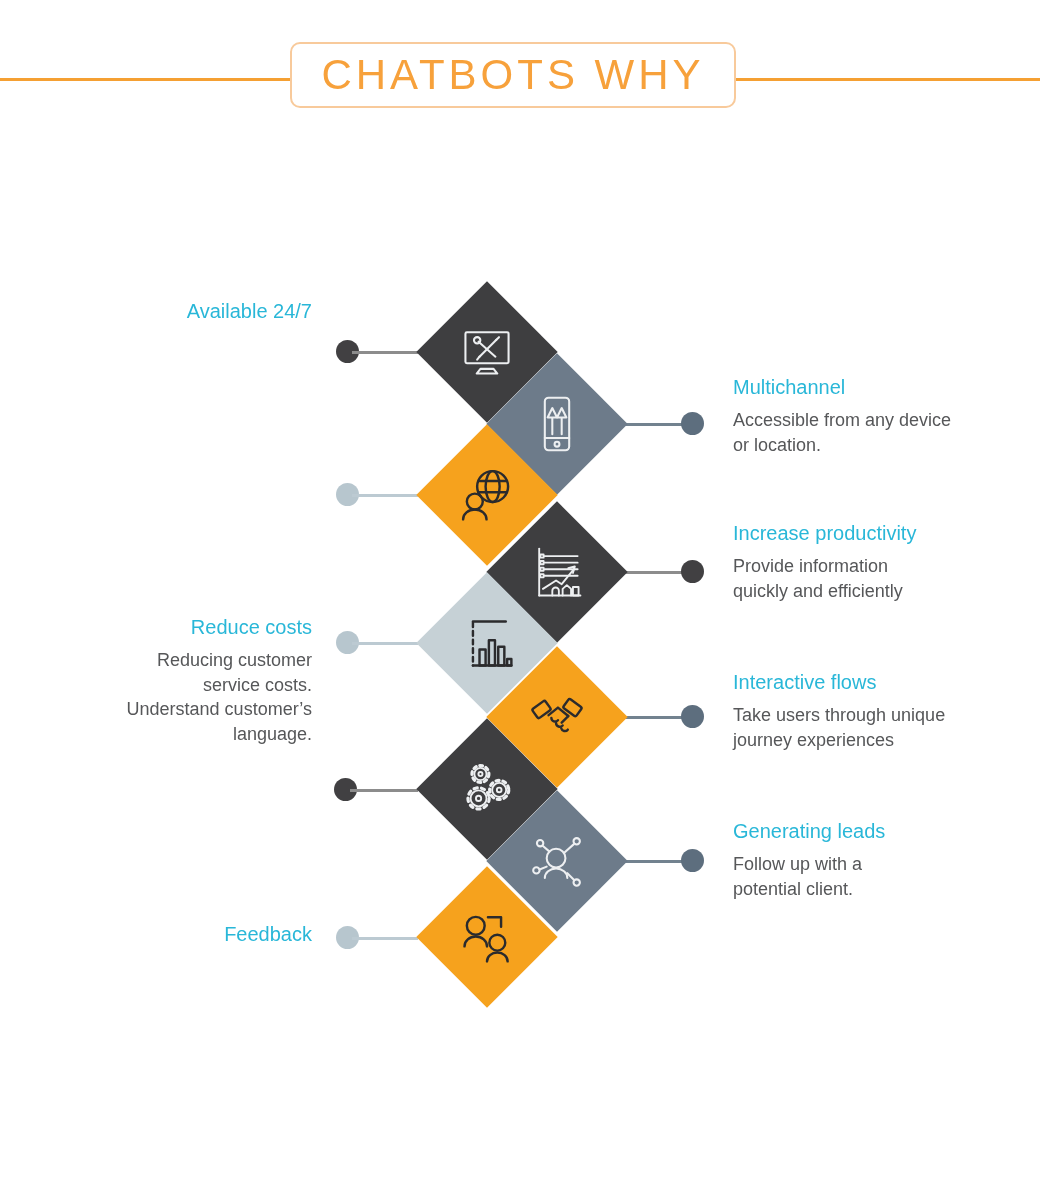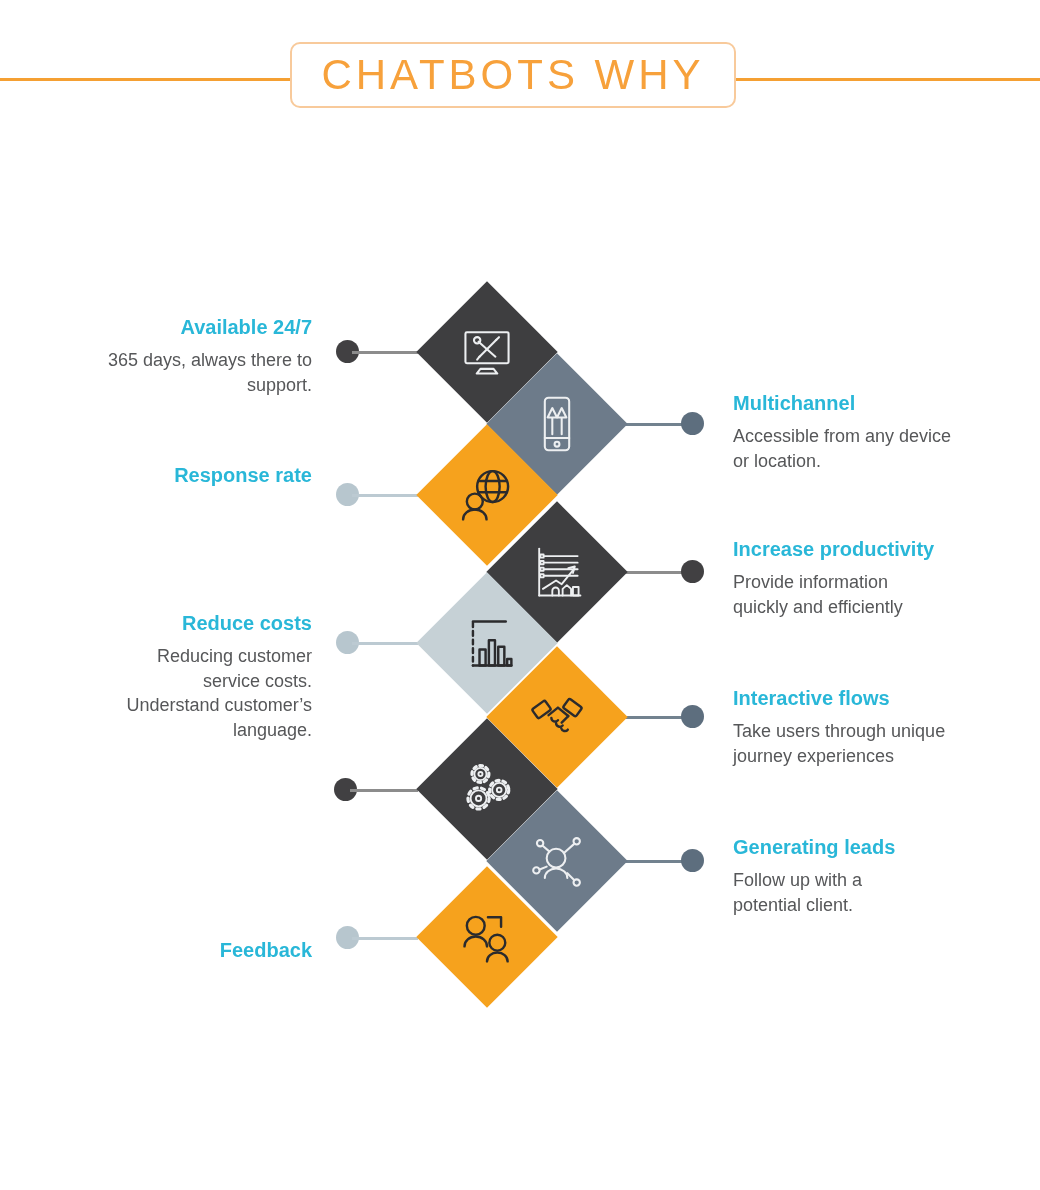--- a/index.html
+++ b/index.html
@@ -30,45 +30,42 @@
   .d7{left:437px;top:739px;} .d8{left:507px;top:811px;} .d9{left:437px;top:887px;}
   .ic-w{stroke:#EDEFF1;} .ic-d{stroke:#2B2B2D;}
   .icon-svg{fill:none;stroke-linecap:round;stroke-linejoin:round;}
   
   .dot{position:absolute;width:23px;height:23px;border-radius:50%;}
   .lead{position:absolute;height:2.5px;}
   .dot-dark{background:#414042;} .dot-slate{background:#5D6E7E;} .dot-light{background:#B7C6CE;}
   .ln-dark{background:#8C8C8C;} .ln-slate{background:#72828F;} .ln-light{background:#BCCAD2;}
   
   .tb{position:absolute;}
-  .tb h2{margin:16px 0 9px 0;font-size:20px;font-weight:700;color:#29B7D8;}
+  .tb h2{margin:0 0 9px 0;font-size:20px;font-weight:400;color:#29B7D8;}
   .tb p{margin:0;font-size:18px;line-height:24.5px;color:#565759;white-space:pre-line;}
   .tb.left{width:290px;text-align:right;right:728px;}
   .tb.right{width:310px;text-align:left;left:733px;}
-  .t1{top:300px;} .t2{top:448px;} .t3{top:596px;} .t4{top:773px;} .t5{top:923px;}
+  .t1{top:300px;} .t2{top:448px;} .t3{top:616px;} .t4{top:773px;} .t5{top:923px;}
   .r1{top:376px;} .r2{top:522px;} .r3{top:671px;} .r4{top:820px;}
 </style>
 </head>
 <body>
 
 <div id="canvas">
 
   <div class="hline left"></div>
   <div class="hline right"></div>
   <div id="title-box">
     <h1>CHATBOTS WHY</h1>
   </div>
 
   <div class="tb left t1">
     <h2>Available 24/7</h2>
-    <p>365 days, always there to
-support.</p>
   </div>
   <div class="tb left t2">
-    <h2>Response rate</h2>
   </div>
   <div class="tb left t3">
     <h2>Reduce costs</h2>
     <p>Reducing customer
 service costs.
 Understand customer’s
 language.</p>
   </div>
   <div class="tb left t5">
     <h2>Feedback</h2>

